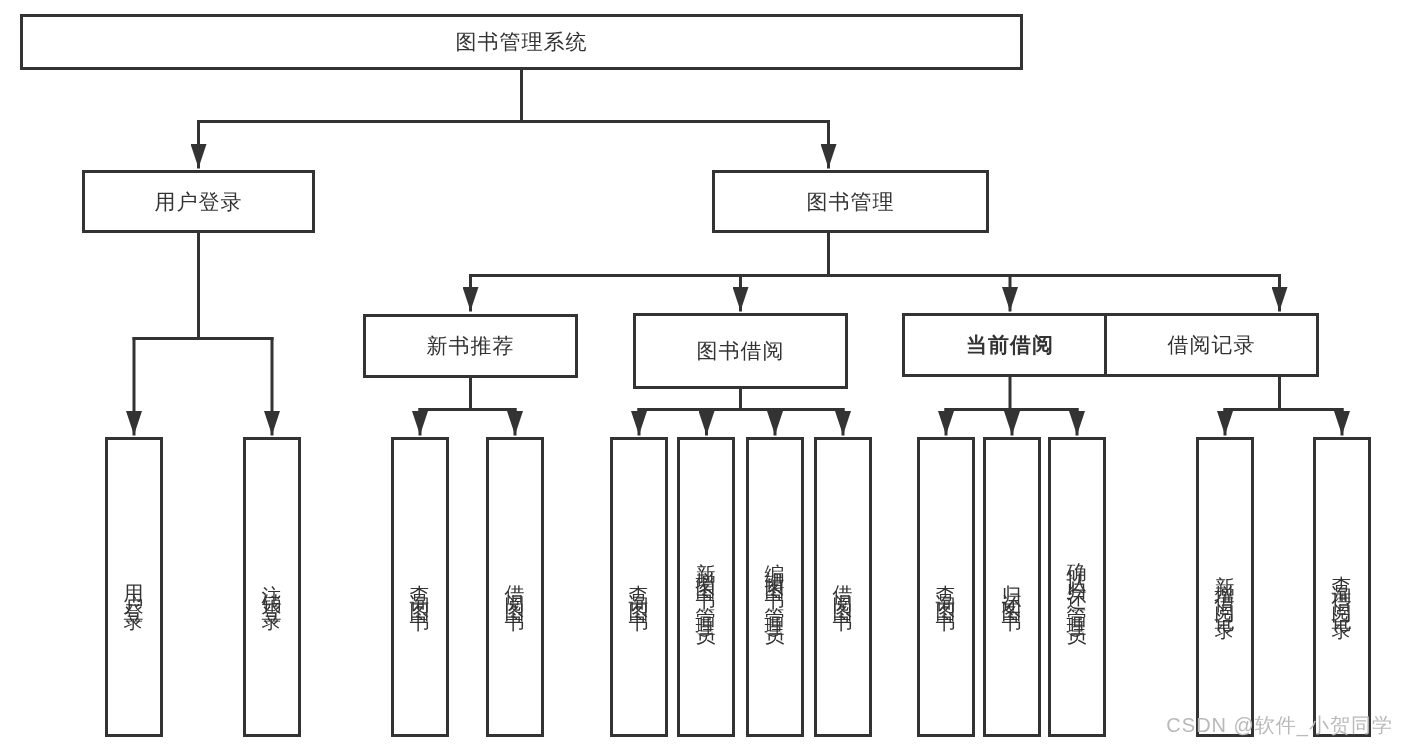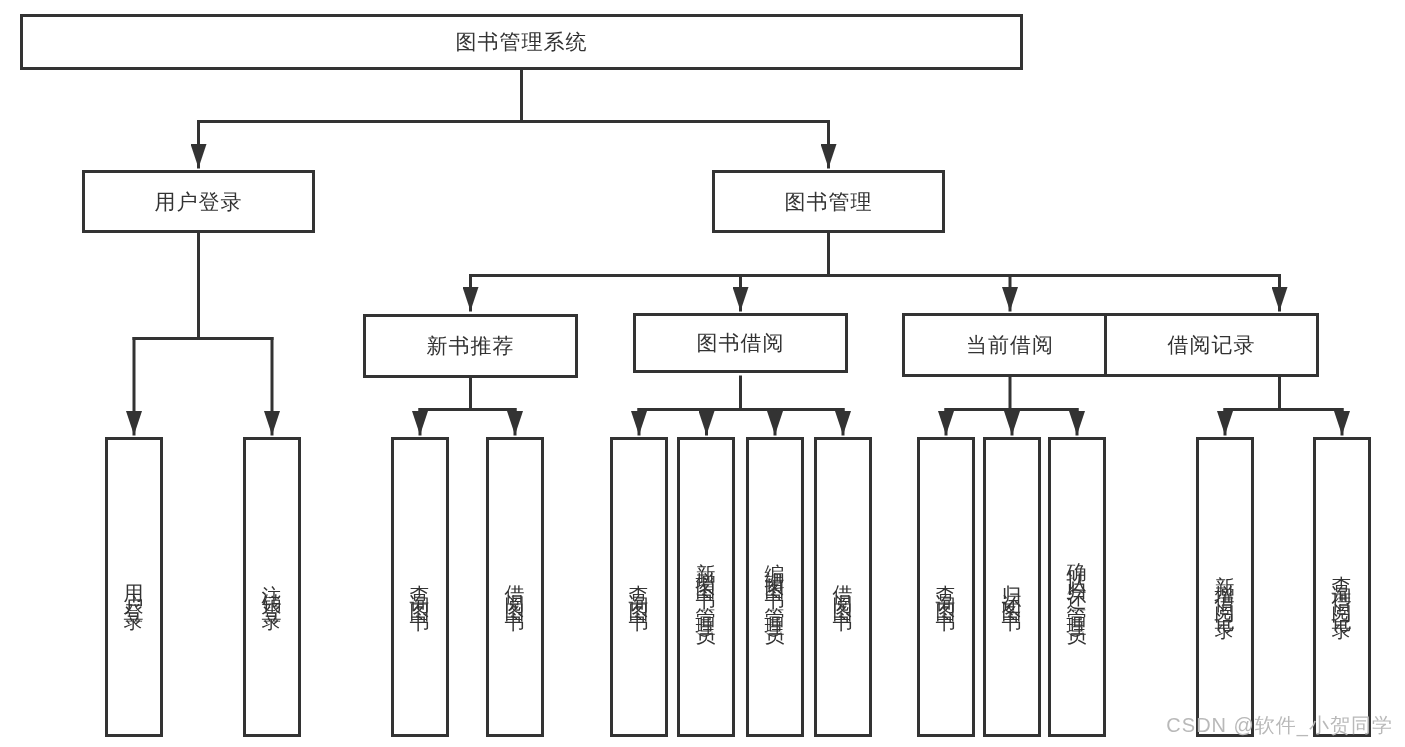--- a/index.html
+++ b/index.html
@@ -47,24 +47,24 @@
     text-orientation: mixed;
     font-size: 20px;
     line-height: 1;
     letter-spacing: 9px;
     white-space: nowrap;
     color: #333333;
   }
   
   .b-root   { left: 20px;  top: 14px;  width: 1003px; height: 56px; }
   .b-login  { left: 82px;  top: 170px; width: 233px;  height: 63px; }
-  .b-mgmt   { left: 712px; top: 170px; width: 233px;  height: 63px; }
+  .b-mgmt   { left: 712px; top: 170px; width: 277px;  height: 63px; }
   .b-g2     { left: 363px; top: 314px; width: 215px;  height: 64px; }
-  .b-g3     { left: 633px; top: 313px; width: 215px;  height: 60px; text-align: right; }
-  .b-g4     { left: 902px; top: 313px; width: 216px;  height: 64px; }
+  .b-g3     { left: 633px; top: 313px; width: 215px;  height: 76px; text-align: right; }
+  .b-g4     { left: 902px; top: 313px; width: 216px;  height: 64px; font-weight: bold; }
   .b-g5     { left: 1104px;top: 313px; width: 215px;  height: 64px; }
   .v-1a { left: 105px; }
   .v-1b { left: 243px; }
   .v-2a { left: 391px; }
   .v-2b { left: 486px; }
   .v-3a { left: 610px; }
   .v-3b { left: 677px; }
   .v-3c { left: 746px; }
   .v-3d { left: 814px; }
   .v-4a { left: 917px; }

